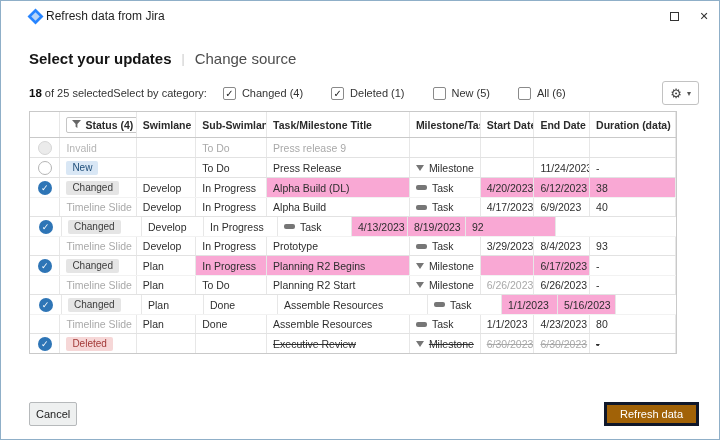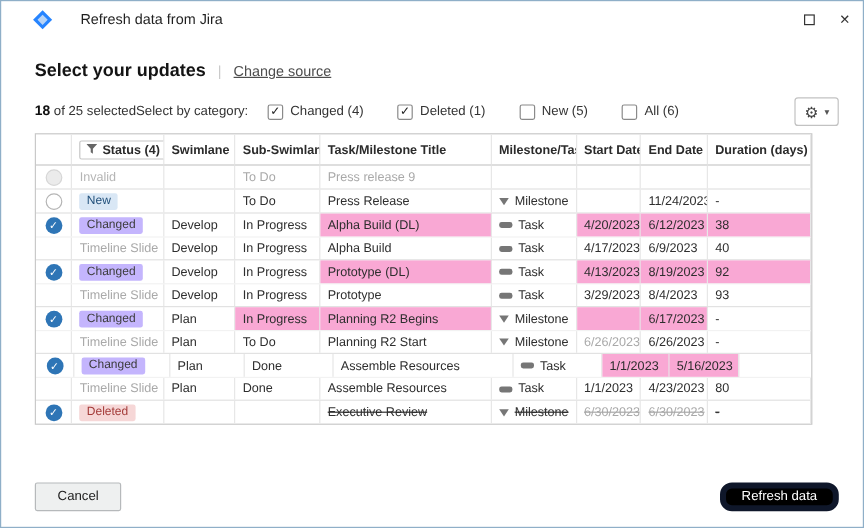--- a/index.html
+++ b/index.html
@@ -3,30 +3,30 @@
 <meta charset="utf-8">
 <style>
   *{box-sizing:border-box;margin:0;padding:0}
   html,body{width:720px;height:440px}
   body{font-family:"Liberation Sans",sans-serif;background:#dfe7ee;-webkit-font-smoothing:antialiased}
   .window{position:absolute;top:0;left:0;width:720px;height:440px;background:#fff;border:1px solid #8fafc8;overflow:hidden}
 
   
   .titlebar{height:30px;display:flex;align-items:center;padding-left:26px;position:relative}
   .logo{width:17px;height:17px;display:inline-flex;flex:none}
-  .title{font-size:12px;color:#1f1f1f;margin-left:23px}
+  .title{font-size:12px;color:#1f1f1f;margin-left:2px}
   .win-controls{position:absolute;right:0;top:0;height:30px;display:flex}
   .win-btn{width:30px;height:30px;display:flex;align-items:center;justify-content:center;font-size:11px;color:#333;cursor:pointer}
   .max-glyph{width:9px;height:9px;border:1px solid #333;display:inline-block}
 
   
   .page-head{position:absolute;left:28px;top:49px;display:flex;align-items:center;gap:10px}
   .page-title{font-size:15px;font-weight:bold;color:#141414}
   .head-sep{color:#c9c9c9;font-size:12px}
-  .change-source{font-size:12px;color:#4d4d4d;text-decoration:underline;cursor:pointer}
+  .change-source{font-size:15px;color:#4d4d4d;cursor:pointer}
 
   
   .controls-row{position:absolute;left:28px;right:20px;top:79px;height:26px;display:flex;align-items:center;font-size:11px;color:#333}
   .sel-count b{font-size:11.5px;color:#0f0f0f}
   .cat-label{}
   .cats{display:flex;margin-left:6px}
   .cat{display:flex;align-items:center;margin-left:10px;margin-right:18px;cursor:pointer}
   .cb{width:13px;height:13px;border:1px solid #8a8a8a;background:#fff;display:inline-flex;align-items:center;justify-content:center;font-size:10px;color:#222;border-radius:2px;flex:none}
   .cat .lbl{margin-left:6px}
   .gear-btn{margin-left:auto;border:1px solid #c2c2c2;border-radius:3px;height:24px;padding:0 7px;display:flex;align-items:center;gap:5px;background:#fff;cursor:pointer}
@@ -48,42 +48,42 @@
   .col-duration{width:90px}
   .trow{display:flex;height:19px;font-size:10.5px;color:#2e2e2e}
   .trow + .trow{border-top:1px solid #f2f2f2}
   .tgroup{border-bottom:1px solid #e2e2e2}
   .tgroup:last-child{border-bottom:none}
 
   .filter-box{display:inline-flex;align-items:center;gap:4px;border:1px solid #c6c6c6;border-radius:2px;padding:1px 5px;background:#fff;cursor:pointer}
   .filter-box .caret{font-size:7px}
 
   .badge{display:inline-block;padding:1px 6px;border-radius:2px;font-size:10px;line-height:12px}
-  .badge-changed{background:#c4b5fd;color:#3c3c3c}
+  .badge-changed{background:#e5e5e5;color:#3c3c3c}
   .badge-new{background:#d9e7f5;color:#1f4e79}
   .badge-deleted{background:#f6d7d7;color:#a33a38}
   .text-invalid{color:#b5b5b5}
   .sub-label{color:#a9a9a9}
   .hl{background:#f9a8d4}
   .muted{color:#a9a9a9}
   .strike{text-decoration:line-through}
 
   .circle{width:14px;height:14px;border-radius:50%;display:flex;align-items:center;justify-content:center;font-size:9px;flex:none;cursor:pointer}
   .circle.checked{background:#2e75b6;color:#fff}
   .circle.unchecked{background:#fff;border:1px solid #b5b5b5}
   .circle.disabled{background:#ebebeb;border:1px solid #d6d6d6;cursor:default}
 
   .icon-task{width:11px;height:5px;border-radius:2px;background:#767676;margin-right:5px;flex:none}
   .icon-milestone{width:0;height:0;border-left:4px solid transparent;border-right:4px solid transparent;border-top:6px solid #767676;margin-right:5px;flex:none}
 
   
   .footer{position:absolute;left:28px;right:20px;bottom:13px;display:flex;justify-content:space-between;align-items:center}
   .btn{font-family:inherit;font-size:11px;height:24px;cursor:pointer}
-  .btn-cancel{background:#eef0f0;border:1px solid #b6b9bb;color:#222;padding:0 18px;border-radius:2px}
-  .btn-refresh{background:#000000;border:5px solid #0f172a;color:#fff;padding:0 13px;border-radius:10px}
+  .btn-cancel{background:#eef0f0;border:1px solid #b6b9bb;color:#222;padding:0 6px;border-radius:2px}
+  .btn-refresh{background:#a16207;border:3px solid #0f172a;color:#fff;padding:0 13px;border-radius:0}
 </style>
 </head>
 <body>
 
 <div class="window">
 
   <div class="titlebar">
     <span class="logo">
       <svg viewBox="0 0 32 32" width="17" height="17">
         <path d="M16 1 31 16 16 31 1 16Z" fill="#2684FF"></path>
@@ -148,21 +148,21 @@
           <span>Status (4)</span>
           <span class="caret">▾</span>
         </span>
       </div>
       <div class="cell col-swimlane">Swimlane</div>
       <div class="cell col-subswimlane">Sub-Swimlane</div>
       <div class="cell col-title">Task/Milestone Title</div>
       <div class="cell col-type">Milestone/Task</div>
       <div class="cell col-start">Start Date</div>
       <div class="cell col-end">End Date</div>
-      <div class="cell col-duration">Duration (days)</div>
+      <div class="cell col-duration">Duration (data)</div>
     </div>
     <div id="tbody">
         <div class="tgroup">
           <div class="trow">
             <div class="cell col-check">
               <span class="circle disabled"></span>
             </div>
             <div class="cell col-status">
               <span class="text-invalid">Invalid</span>
             </div>
@@ -287,23 +287,20 @@
               <span class="circle checked">✓</span>
             </div>
             <div class="cell col-status">
               <span class="badge badge-changed">Changed</span>
             </div>
             <div class="cell col-swimlane">
               <span>Develop</span>
             </div>
             <div class="cell col-subswimlane">
               <span>In Progress</span>
-            </div>
-            <div class="cell col-title hl">
-              <span>Prototype (DL)</span>
             </div>
             <div class="cell col-type">
               <span class="icon-task"></span>
               <span>Task</span>
             </div>
             <div class="cell col-start hl">
               <span>4/13/2023</span>
             </div>
             <div class="cell col-end hl">
               <span>8/19/2023</span>

